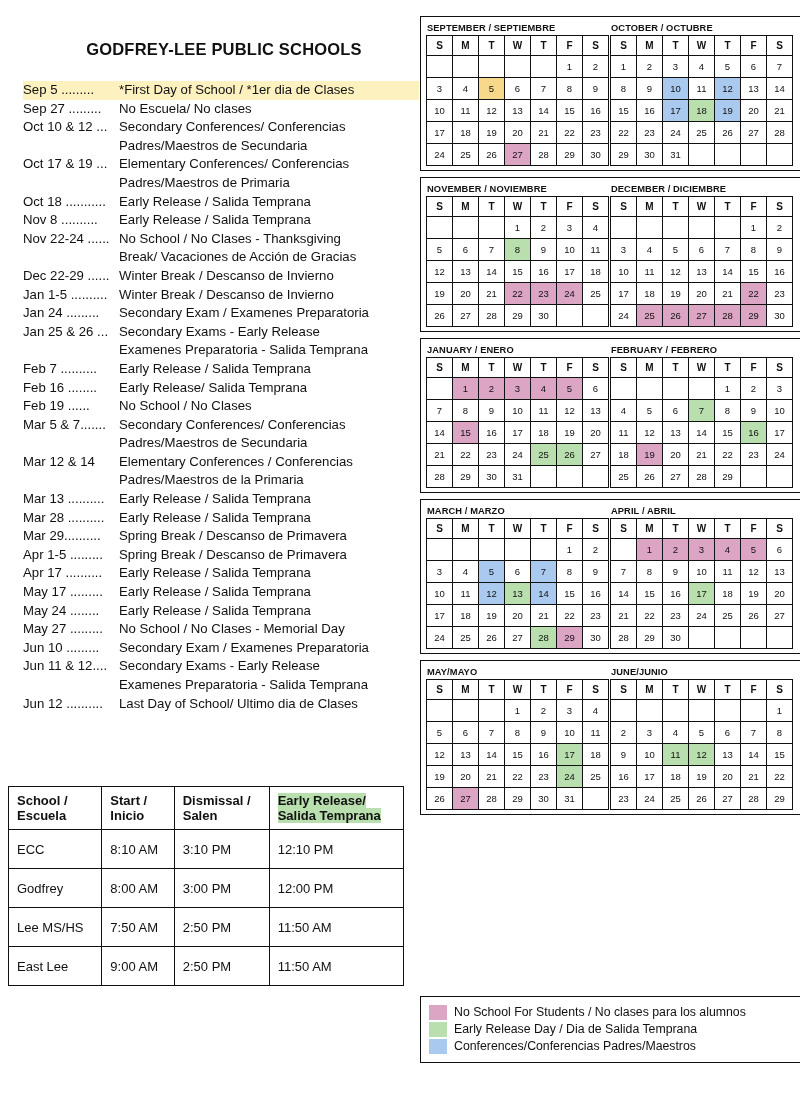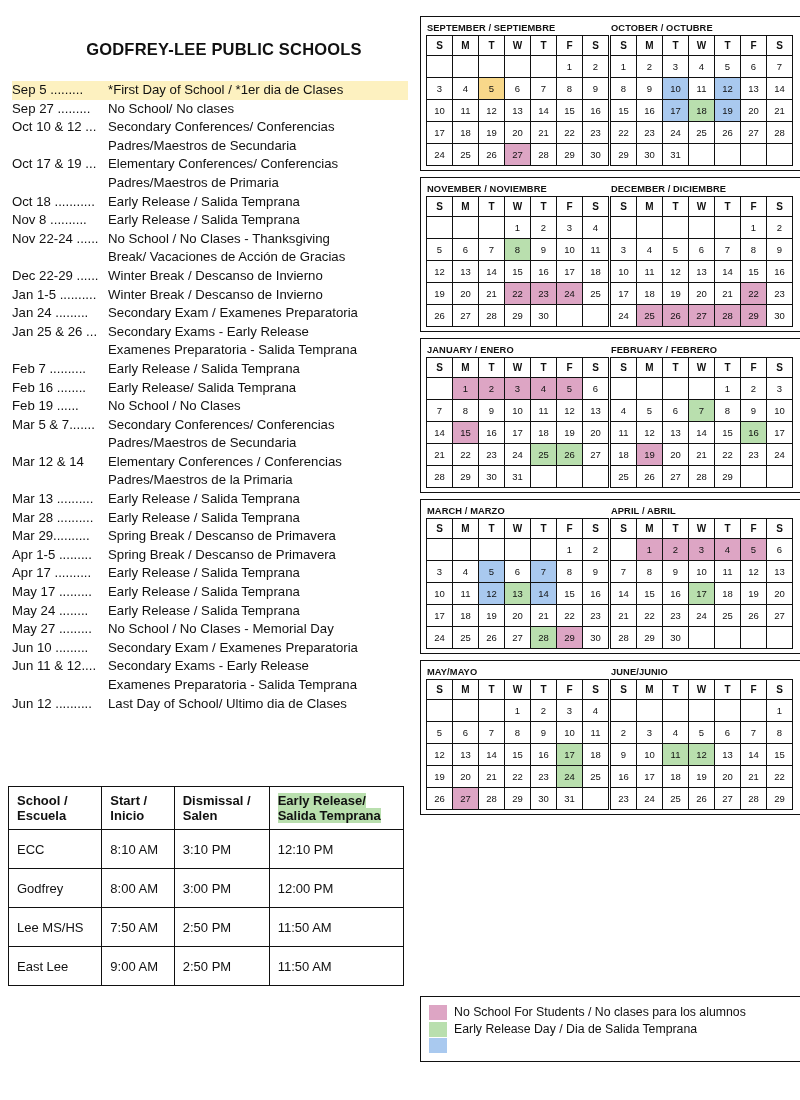--- a/index.html
+++ b/index.html
@@ -9,21 +9,21 @@
     color:#111;position:relative;overflow:hidden;
   }
   .page{position:relative;width:800px;height:1100px;}
 
   
   .left{position:absolute;left:0;top:0;width:412px;height:1100px;}
   .title-block{text-align:center;padding-top:40px;}
   .title-line1{font-size:16.5px;font-weight:bold;letter-spacing:.2px;padding-left:36px;}
   .title-line2{font-size:16.5px;font-weight:bold;margin-top:4px;letter-spacing:.2px;}
 
-  .events{margin:22px 0 0 12px;width:396px;}
+  .events{margin:22px 0 0 23px;width:396px;}
   .ev-row{display:flex;align-items:flex-start;line-height:18.6px;font-size:13.2px;}
   .ev-row.highlight{background:#fdf1c0;}
   .ev-date{width:96px;flex:0 0 96px;white-space:nowrap;}
   .ev-desc{flex:1;}
   .ev-cont .ev-date{visibility:hidden;}
 
   
   .sched{position:absolute;left:8px;top:786px;width:396px;border-collapse:collapse;}
   .sched td,.sched th{
     border:1.6px solid #111;font-size:13px;padding:6px 8px;text-align:left;
@@ -72,21 +72,21 @@
       <div class="title-line1">GODFREY-LEE PUBLIC SCHOOLS</div>
     </div>
 
     <div class="events" id="events-list">
         <div class="ev-row highlight">
           <div class="ev-date">Sep 5 .........</div>
           <div class="ev-desc">*First Day of School / *1er dia de Clases</div>
         </div>
         <div class="ev-row">
           <div class="ev-date">Sep 27 .........</div>
-          <div class="ev-desc">No School/ No clases</div>
+          <div class="ev-desc">No Escuela/ No clases</div>
         </div>
         <div class="ev-row">
           <div class="ev-date">Oct 10 &amp; 12 ...</div>
           <div class="ev-desc">Secondary Conferences/ Conferencias</div>
         </div>
         <div class="ev-row ev-cont">
           <div class="ev-date"></div>
           <div class="ev-desc">Padres/Maestros de Secundaria</div>
         </div>
         <div class="ev-row">
@@ -896,16 +896,17 @@
       <div class="lg-row">
         <span class="lg-sw" style="background: rgb(221, 165, 196);"></span>
         <span>No School For Students / No clases para los alumnos</span>
       </div>
       <div class="lg-row">
         <span class="lg-sw" style="background: rgb(185, 223, 174);"></span>
         <span>Early Release Day / Dia de Salida Temprana</span>
       </div>
       <div class="lg-row">
         <span class="lg-sw" style="background: rgb(169, 201, 239);"></span>
+        <span>Conferences/Conferencias Padres/Maestros</span>
       </div>
     </div>
 
 </div>
 
 </body></html>

